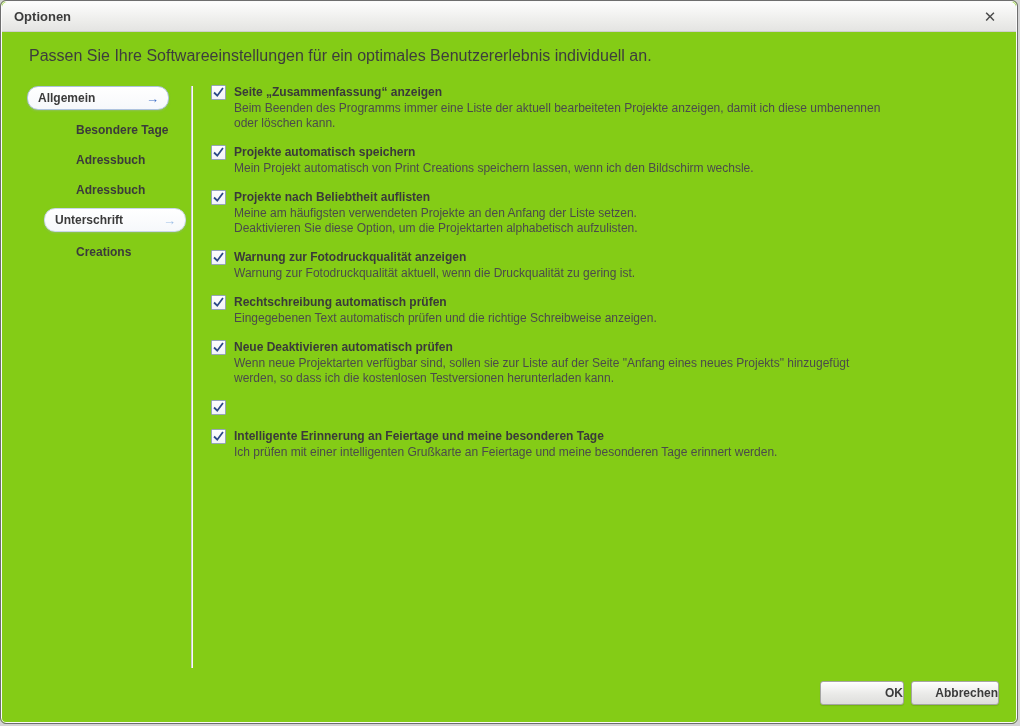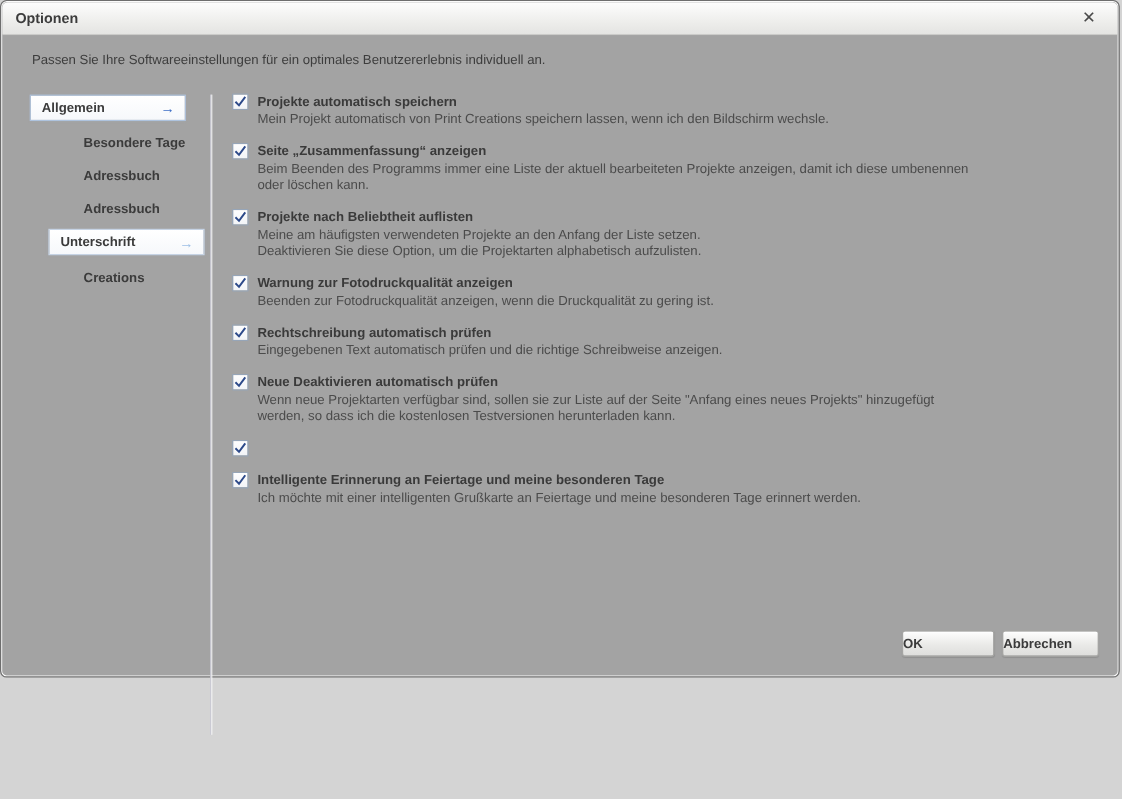--- a/index.html
+++ b/index.html
@@ -1,45 +1,45 @@
 <!DOCTYPE html>
 <html lang="de"><head>
 <meta charset="utf-8">
 <style>
   html,body{margin:0;padding:0;background:#d4d4d4;}
   body{width:1020px;height:726px;overflow:hidden;font-family:"Liberation Sans","DejaVu Sans",sans-serif;}
   .dialog{
-    position:relative;width:1018px;height:616px;box-sizing:border-box;
-    background:#a3a3a3;border:1px solid #6e6e6e;border-radius:6px;
+    position:relative;width:1018px;height:724px;box-sizing:border-box;
+    background:#84cc16;border:1px solid #6e6e6e;border-radius:6px;
     box-shadow:inset 0 0 0 1px #fbfbfb;
   }
   
   .titlebar{
     position:absolute;top:1px;left:1px;right:1px;height:29px;
     background:linear-gradient(#fdfdfd,#eeeeec 60%,#e4e4e2);
     border-bottom:1px solid #cfcfcd;border-radius:5px 5px 0 0;
   }
   .titlebar .title{
     position:absolute;left:12px;top:0;line-height:29px;
     font-size:13px;font-weight:bold;color:#3c3c3c;
   }
   .close-btn{
     position:absolute;right:16px;top:5px;width:20px;height:20px;
     font-size:15px;font-weight:bold;color:#4a4a4a;text-align:center;line-height:20px;
     cursor:default;
   }
   
   .intro{
-    position:absolute;left:28px;top:46px;font-size:12px;color:#3d3d3d;
+    position:absolute;left:28px;top:46px;font-size:16px;color:#3d3d3d;
   }
   
   .side-item-box{
     position:absolute;left:26px;width:142px;height:24px;box-sizing:border-box;
     background:linear-gradient(#ffffff,#f6f8fb);
-    border:1px solid #aec3de;border-radius:0;
+    border:1px solid #aec3de;border-radius:11px;
     display:flex;align-items:center;justify-content:space-between;
     padding:0 9px 0 10px;font-size:12px;font-weight:bold;color:#3b3b3b;
     box-shadow:0 1px 2px rgba(160,175,195,.35);
   }
   .side-item-box.light{border-color:#c9d7ea;}
   .side-arrow{font-size:13px;font-weight:bold;color:#3e6fc6;}
   .side-item-box.light .side-arrow{color:#9dbfe6;}
   .side-item-plain{
     position:absolute;left:36px;font-size:12px;font-weight:bold;color:#3b3b3b;margin-left:39px;
   }
@@ -58,21 +58,21 @@
     display:flex;align-items:center;justify-content:center;
   }
   .opt-title{font-size:12px;font-weight:bold;color:#3a3a3a;line-height:16px;}
   .opt-desc{font-size:12px;color:#4b4b4b;line-height:15px;white-space:pre-line;margin-top:1px;}
   
   .footer{position:absolute;right:18px;bottom:18px;display:flex;gap:7px;}
   .btn{
     height:24px;box-sizing:border-box;border:1px solid #a5a5a3;border-radius:3px;
     background:linear-gradient(#fefefe,#eaeae8 55%,#dededc);
     font-family:"Liberation Sans","DejaVu Sans",sans-serif;
-    font-size:12px;font-weight:bold;color:#3b3b3b;text-align:left;
+    font-size:12px;font-weight:bold;color:#3b3b3b;text-align:right;
     box-shadow:inset 0 1px 0 #ffffff,0 1px 1px rgba(0,0,0,.12);
     padding:0;
   }
   .btn-ok{width:84px;}
   .btn-cancel{width:88px;}
 </style>
 </head>
 <body>
 
 <div class="dialog">
@@ -101,60 +101,60 @@
 
   <div class="options">
 
     <div class="opt">
       <span class="checkbox">
           <svg width="13" height="13" viewBox="0 0 16 16">
             <path d="M2.5 8 L6.5 12 L13.5 2.5" fill="none" stroke="#2d4a8a" stroke-width="2.2"></path>
           </svg>
         </span>
       <div>
-        <div class="opt-title">Projekte automatisch speichern</div>
-        <div class="opt-desc">Mein Projekt automatisch von Print Creations speichern lassen, wenn ich den Bildschirm wechsle.</div>
-      </div>
-    </div>
-
-    <div class="opt">
-      <span class="checkbox">
-          <svg width="13" height="13" viewBox="0 0 16 16">
-            <path d="M2.5 8 L6.5 12 L13.5 2.5" fill="none" stroke="#2d4a8a" stroke-width="2.2"></path>
-          </svg>
-        </span>
-      <div>
         <div class="opt-title">Seite „Zusammenfassung“ anzeigen</div>
         <div class="opt-desc">Beim Beenden des Programms immer eine Liste der aktuell bearbeiteten Projekte anzeigen, damit ich diese umbenennen
 oder löschen kann.</div>
       </div>
     </div>
 
     <div class="opt">
       <span class="checkbox">
           <svg width="13" height="13" viewBox="0 0 16 16">
             <path d="M2.5 8 L6.5 12 L13.5 2.5" fill="none" stroke="#2d4a8a" stroke-width="2.2"></path>
           </svg>
         </span>
       <div>
+        <div class="opt-title">Projekte automatisch speichern</div>
+        <div class="opt-desc">Mein Projekt automatisch von Print Creations speichern lassen, wenn ich den Bildschirm wechsle.</div>
+      </div>
+    </div>
+
+    <div class="opt">
+      <span class="checkbox">
+          <svg width="13" height="13" viewBox="0 0 16 16">
+            <path d="M2.5 8 L6.5 12 L13.5 2.5" fill="none" stroke="#2d4a8a" stroke-width="2.2"></path>
+          </svg>
+        </span>
+      <div>
         <div class="opt-title">Projekte nach Beliebtheit auflisten</div>
         <div class="opt-desc">Meine am häufigsten verwendeten Projekte an den Anfang der Liste setzen.
 Deaktivieren Sie diese Option, um die Projektarten alphabetisch aufzulisten.</div>
       </div>
     </div>
 
     <div class="opt">
       <span class="checkbox">
           <svg width="13" height="13" viewBox="0 0 16 16">
             <path d="M2.5 8 L6.5 12 L13.5 2.5" fill="none" stroke="#2d4a8a" stroke-width="2.2"></path>
           </svg>
         </span>
       <div>
         <div class="opt-title">Warnung zur Fotodruckqualität anzeigen</div>
-        <div class="opt-desc">Beenden zur Fotodruckqualität anzeigen, wenn die Druckqualität zu gering ist.</div>
+        <div class="opt-desc">Warnung zur Fotodruckqualität aktuell, wenn die Druckqualität zu gering ist.</div>
       </div>
     </div>
 
     <div class="opt">
       <span class="checkbox">
           <svg width="13" height="13" viewBox="0 0 16 16">
             <path d="M2.5 8 L6.5 12 L13.5 2.5" fill="none" stroke="#2d4a8a" stroke-width="2.2"></path>
           </svg>
         </span>
       <div>
@@ -185,21 +185,21 @@
     </div>
 
     <div class="opt">
       <span class="checkbox">
           <svg width="13" height="13" viewBox="0 0 16 16">
             <path d="M2.5 8 L6.5 12 L13.5 2.5" fill="none" stroke="#2d4a8a" stroke-width="2.2"></path>
           </svg>
         </span>
       <div>
         <div class="opt-title">Intelligente Erinnerung an Feiertage und meine besonderen Tage</div>
-        <div class="opt-desc">Ich möchte mit einer intelligenten Grußkarte an Feiertage und meine besonderen Tage erinnert werden.</div>
+        <div class="opt-desc">Ich prüfen mit einer intelligenten Grußkarte an Feiertage und meine besonderen Tage erinnert werden.</div>
       </div>
     </div>
 
   </div>
 
   <div class="footer">
     <button class="btn btn-ok">OK</button>
     <button class="btn btn-cancel">Abbrechen</button>
   </div>
 

